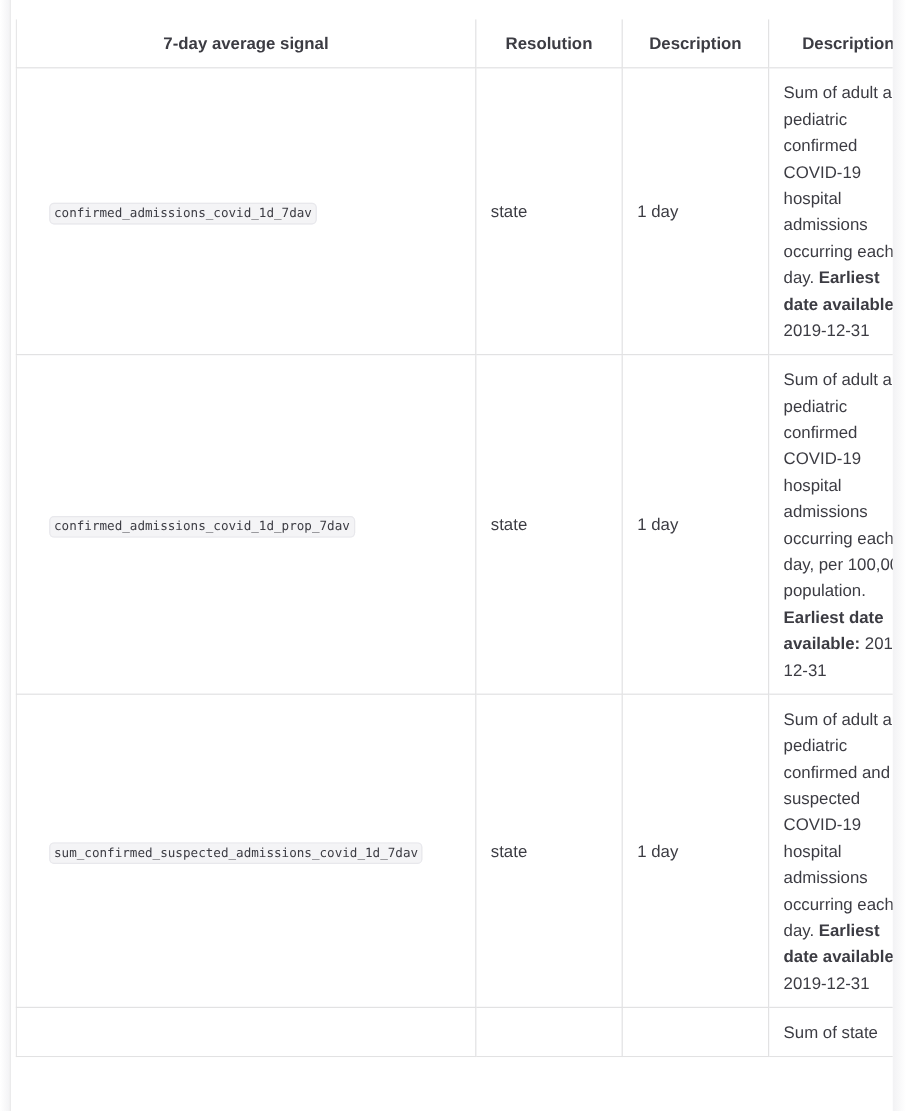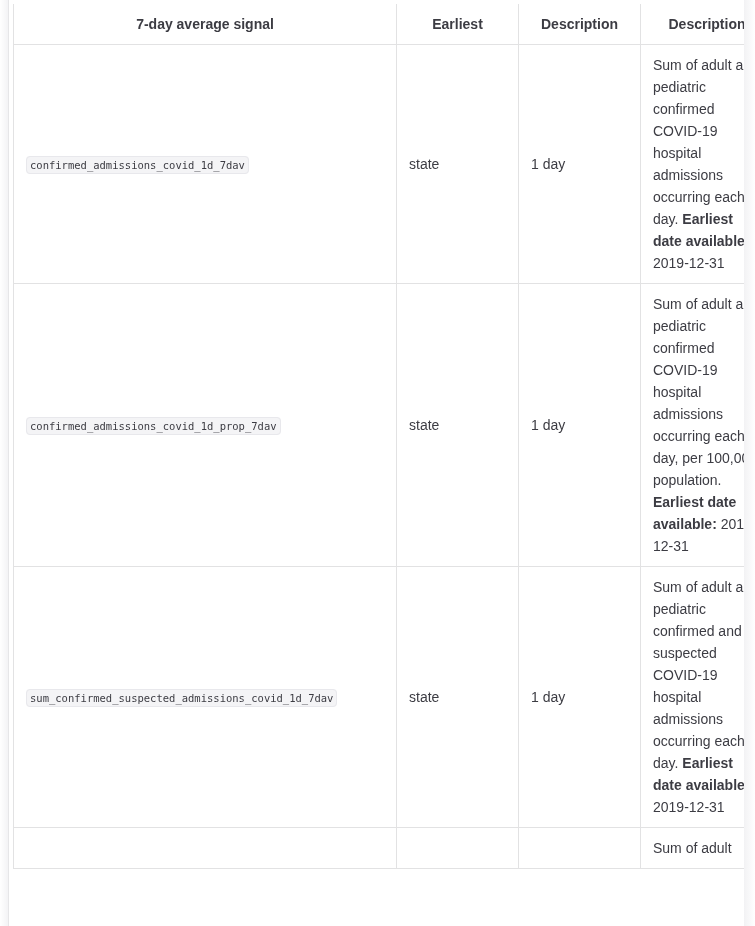--- a/index.html
+++ b/index.html
@@ -27,21 +27,21 @@
       position: absolute;
       left: 8px;
       top: 0;
       width: 1px;
       height: 926px;
       background: #e6e6e8;
     }
     .table-wrap {
       position: absolute;
       left: 13px;
-      top: 4px;
+      top: 16px;
       width: 731px;
       overflow: hidden;
     }
     .right-shadow {
       position: absolute;
       left: 744px;
       top: 0;
       width: 11px;
       height: 926px;
       background: linear-gradient(to right, #f2f2f4 0%, #ffffff 100%);
@@ -81,41 +81,42 @@
     code {
       font-family: "DejaVu Sans Mono", "Liberation Mono", monospace;
       font-size: 10.5px;
       color: #3c3c43;
       background: #f4f4f6;
       border: 1px solid #e8e8ec;
       border-radius: 4px;
       padding: 2px 3px;
       line-height: 14px;
       white-space: nowrap;
+      margin-left: 15px;
     }
     .bold { font-weight: 700; }
   </style>
 </head>
 <body>
 
 <div class="left-gutter"></div>
 <div class="left-rule"></div>
 
 <div class="table-wrap">
   <table>
     <colgroup>
       <col class="c1">
         <col class="c2">
         <col class="c3">
         <col class="c4">
     </colgroup>
     <thead>
       <tr>
         <th>7-day average signal</th>
-        <th>Earliest</th>
+        <th>Resolution</th>
         <th>Description</th>
         <th>Description</th>
       </tr>
     </thead>
     <tbody>
       <tr>
         <td><code>confirmed_admissions_covid_1d_7dav</code></td>
         <td>state</td>
         <td>1 day</td>
         <td class="desc">
@@ -142,20 +143,20 @@
           <span>Sum of adult and pediatric confirmed and suspected COVID-19 hospital admissions occurring each day.</span>
           <span class="bold">Earliest date available:</span>
           <span>2019-12-31</span>
         </td>
       </tr>
       <tr>
         <td></td>
         <td></td>
         <td></td>
         <td class="desc">
-          <span>Sum of adult</span>
+          <span>Sum of state</span>
         </td>
       </tr>
     </tbody>
   </table>
 </div>
 
 <div class="right-shadow"></div>
 
 </body></html>

